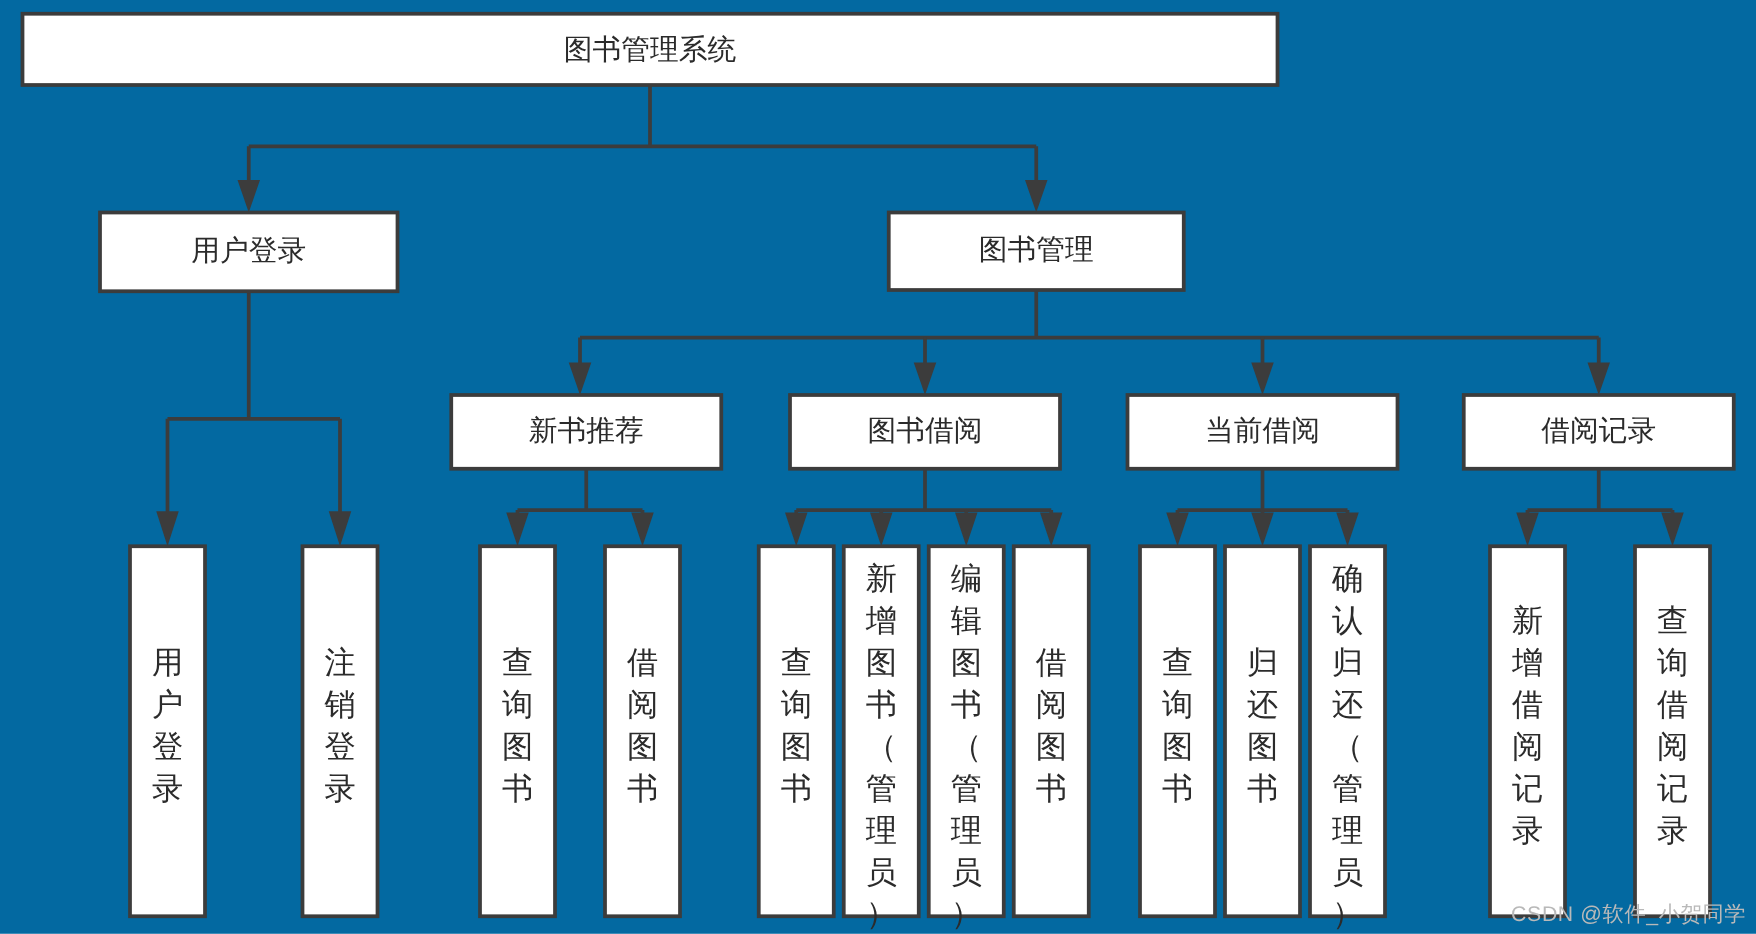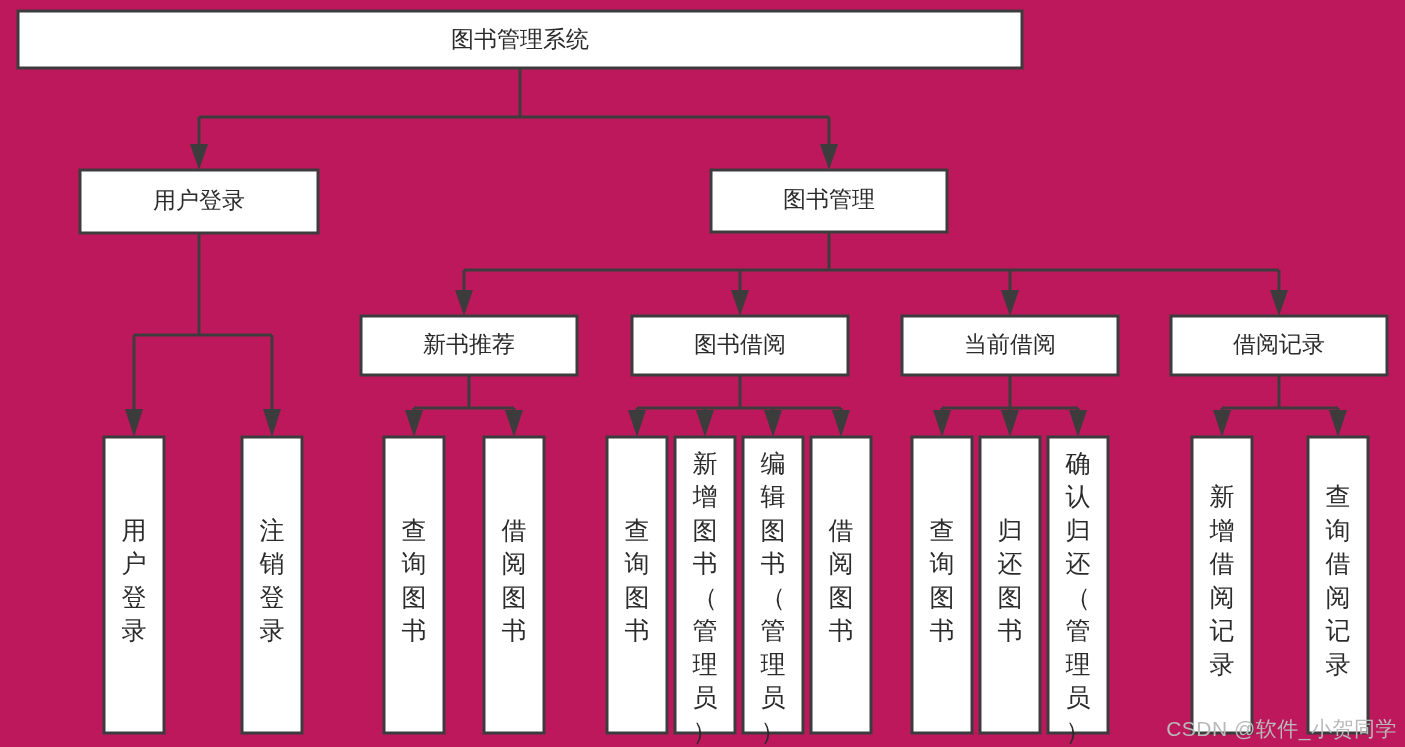--- a/index.html
+++ b/index.html
@@ -1,21 +1,21 @@
 <!DOCTYPE html>
 <html><head>
 <meta charset="utf-8">
 <style>
   html,body{margin:0;padding:0;background:#ffffff;}
   body{
     width:1405px;height:747px;overflow:hidden;
     font-family:"Liberation Sans","DejaVu Sans",sans-serif;
     background:#fff;
   }
-  #diagram-root{position:relative;width:1405px;height:747px;background:#be185d;}
+  #diagram-root{position:relative;width:1405px;height:747px;background:#0369a1;}
   svg.diagram-canvas{position:absolute;left:0;top:0;width:1405px;height:747px;}
 
   .node-box{
     fill:#ffffff;
     stroke:#3c3c3c;
     stroke-width:3;
   }
   .connector{
     stroke:#3c3c3c;
     stroke-width:3;
@@ -35,21 +35,21 @@
     font-family:"Liberation Sans","DejaVu Sans",sans-serif;
     font-size:25px;
     fill:#2b2b2b;
     text-anchor:middle;
   }
   .watermark{
     position:absolute;
     right:8px;
     bottom:4px;
     font-family:"Liberation Sans","DejaVu Sans",sans-serif;
-    font-size:21px;
+    font-size:17px;
     color:#b9b9b9;
     white-space:nowrap;
     letter-spacing:0.5px;
   }
 </style>
 </head>
 <body>
 
 <div id="diagram-root">
 

